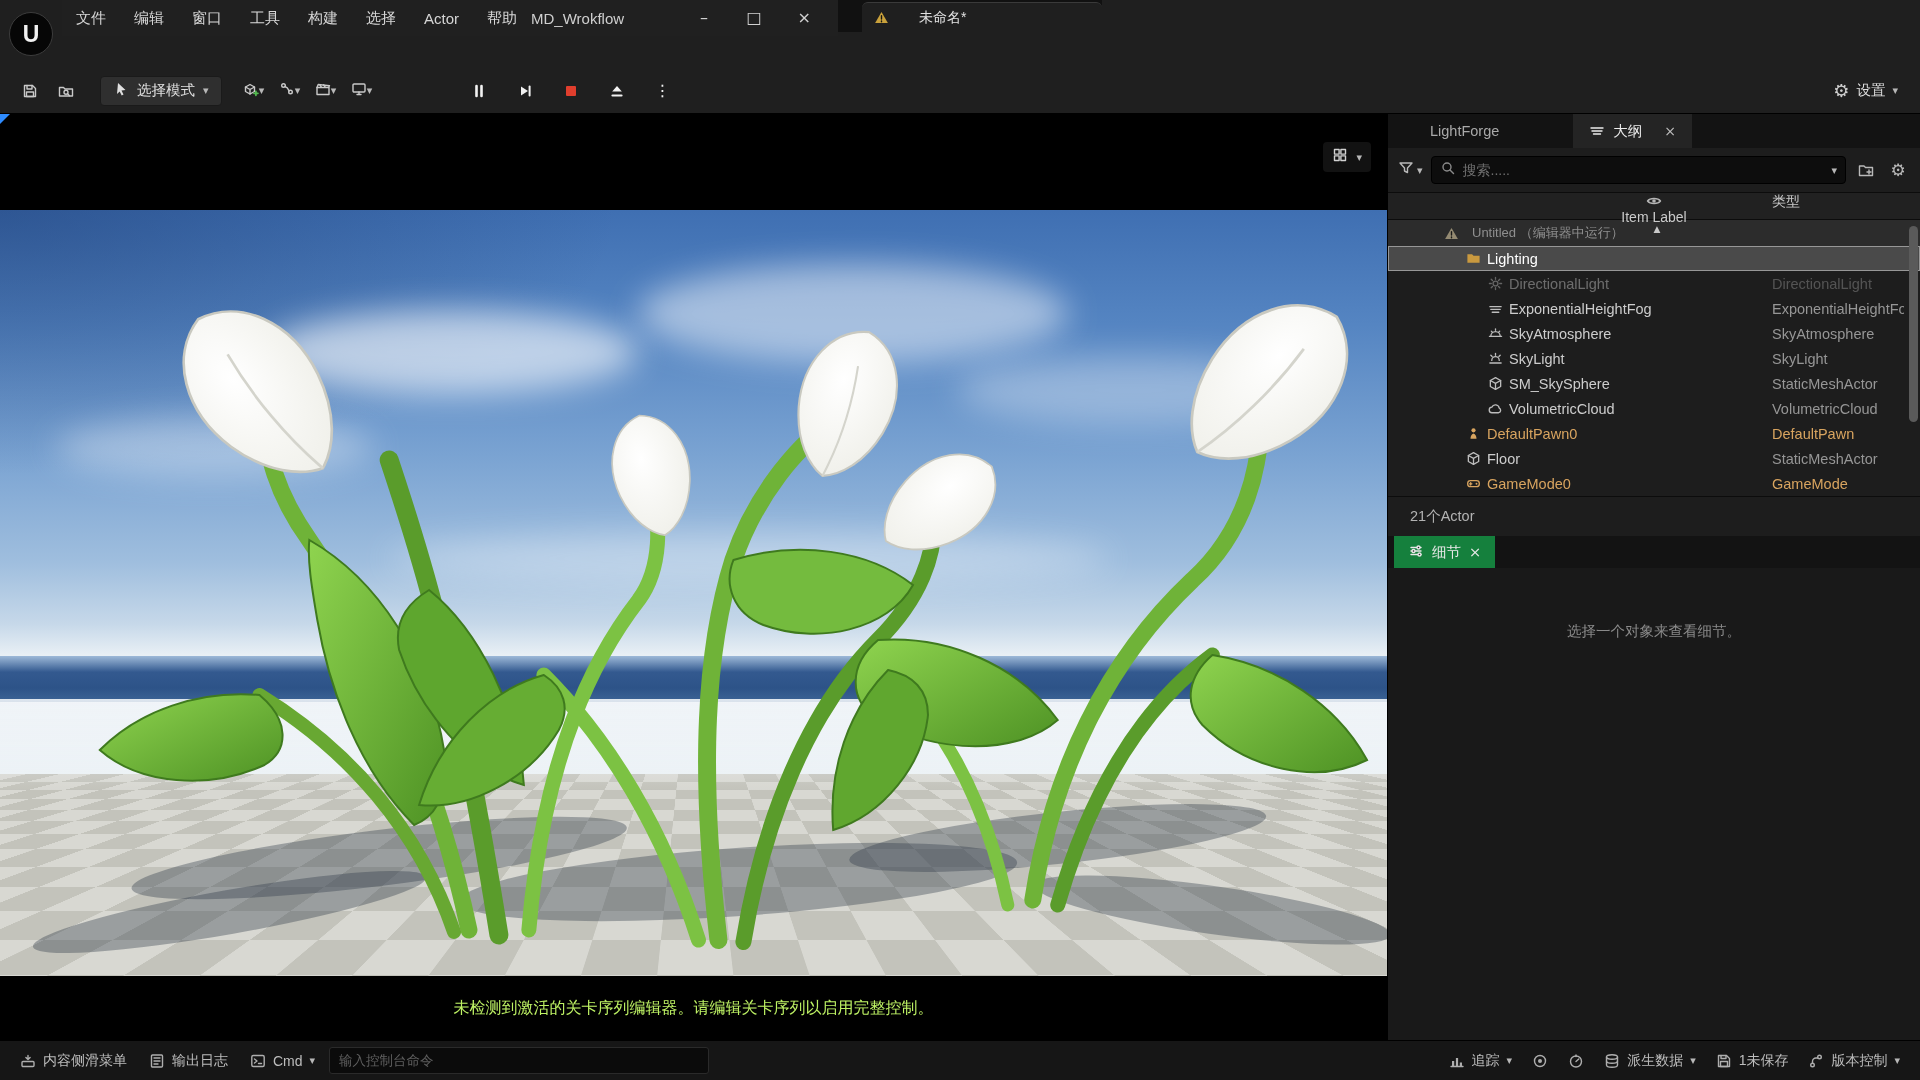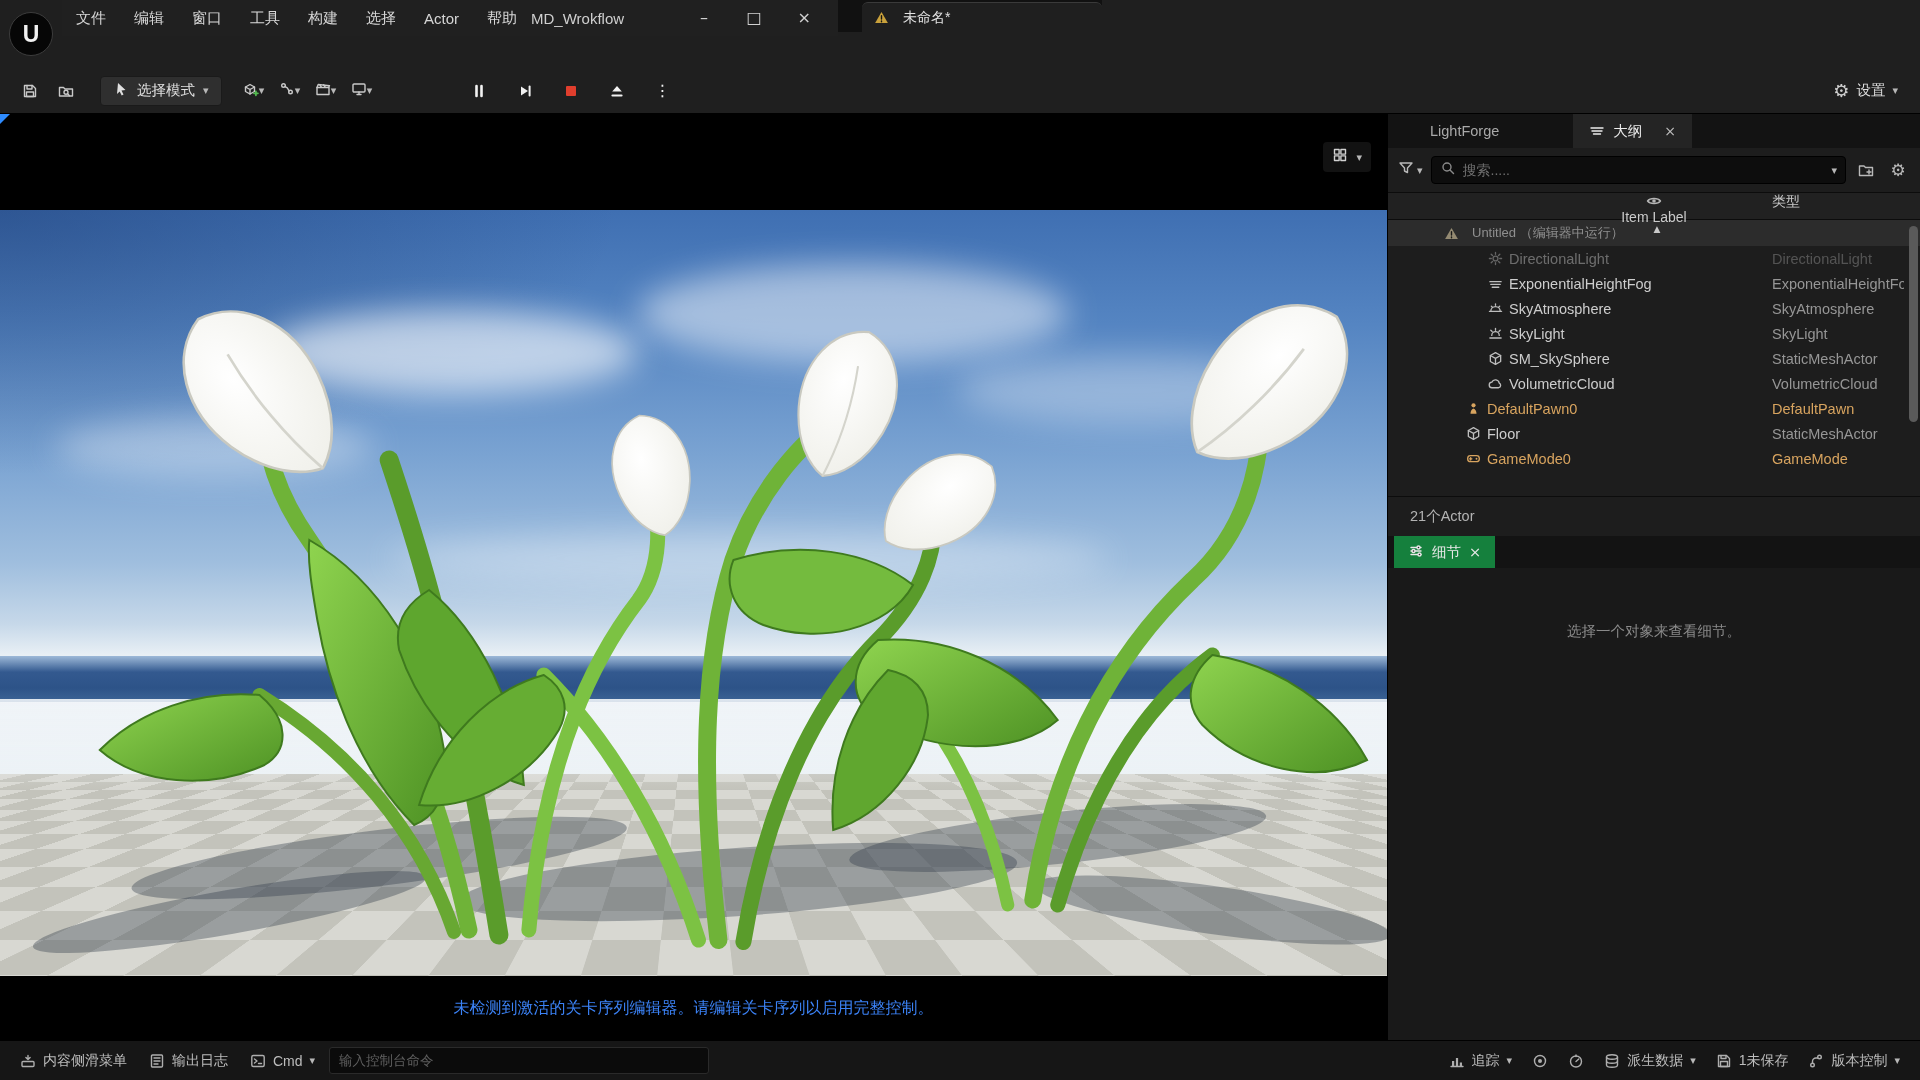--- a/index.html
+++ b/index.html
@@ -15,21 +15,21 @@
     display:flex;align-items:center;justify-content:center;color:#f2f2f2;font-size:23px;font-weight:bold;}
   .header-right{flex:1;display:flex;flex-direction:row;}
   .menurow{height:36px;display:flex;align-items:center;background:#202020;}
   .menus{display:flex;align-items:center;height:100%;}
   .menu-item{padding:0 14px;font-size:15px;color:#d6d6d6;height:100%;display:flex;align-items:center;cursor:default;}
   .wintitle{margin-left:auto;font-size:15px;color:#cfcfcf;padding-right:60px;}
   .winbtns{display:flex;align-items:center;gap:10px;padding-right:14px;}
   .winbtn{width:40px;height:30px;display:flex;align-items:center;justify-content:center;color:#d0d0d0;font-size:16px;}
   .tabrow{height:32px;background:#111;display:flex;align-items:flex-end;padding-left:24px;}
   .leveltab{height:30px;background:#1f1f1f;border-radius:6px 6px 0 0;display:flex;align-items:center;
-    gap:8px;padding:0 40px 0 12px;font-size:14px;color:#e2e2e2;min-width:240px;border-top:1px solid #3a3a3a;}
+    gap:24px;padding:0 40px 0 12px;font-size:14px;color:#e2e2e2;min-width:240px;border-top:1px solid #3a3a3a;}
 
   
   .toolbar{height:46px;background:#1f1f1f;display:flex;align-items:center;padding:0 14px;border-bottom:1px solid #000;}
   .tbtn{height:32px;min-width:32px;display:flex;align-items:center;justify-content:center;color:#c9c9c9;border-radius:4px;padding:0 4px;}
   .tb-group{display:flex;align-items:center;gap:4px;}
   .mode-btn{height:30px;background:#2f2f2f;border:1px solid #1a1a1a;border-radius:4px;display:flex;align-items:center;
     gap:8px;padding:0 12px;margin:0 16px 0 18px;font-size:14.5px;color:#e0e0e0;}
   .chev{font-size:11px;color:#b8b8b8;}
   .play-controls{display:flex;align-items:center;gap:16px;margin-left:86px;}
   .pc-btn{width:30px;height:30px;display:flex;align-items:center;justify-content:center;color:#f2f2f2;border-radius:4px;}
@@ -53,21 +53,21 @@
   .c4{left:69%;top:19%;width:25%;height:9%;opacity:.5;}
   .c5{left:28%;top:42%;width:52%;height:7%;opacity:.55;}
   .sea{position:absolute;left:0;right:0;top:58.2%;height:6%;background:linear-gradient(180deg,#9db9d8 0%,#33598f 35%,#2d5388 70%,#3c6496 100%);}
   .floor-wrap{position:absolute;left:0;right:0;top:63.8%;bottom:0;overflow:hidden;}
   .floor{position:absolute;bottom:-40px;left:-100%;width:300%;height:1100px;transform-origin:50% 100%;
     transform:perspective(560px) rotateX(55deg);
     background:repeating-conic-gradient(#d8d8d2 0% 25%,#c3c3bb 0% 50%);background-size:170px 170px;}
   .haze{position:absolute;left:0;right:0;top:63.8%;height:12%;background:linear-gradient(180deg,rgba(240,244,248,.9),rgba(240,244,248,0));}
   .flowers{position:absolute;inset:0;width:100%;height:100%;}
   .vp-bottomstrip{height:64px;display:flex;align-items:center;justify-content:center;background:#000;}
-  .seq-warning{font-size:16px;color:#3b82f6;}
+  .seq-warning{font-size:16px;color:#bef264;}
 
   
   .rightpanel{width:533px;background:#1d1d1d;border-left:1px solid #000;display:flex;flex-direction:column;position:relative;}
   .ptabs{height:34px;background:#131313;display:flex;align-items:stretch;padding-left:26px;}
   .ptab{display:flex;align-items:center;gap:8px;padding:0 16px;color:#a9a9a9;font-size:14.5px;}
   .ptab.active{background:#242424;color:#ececec;margin-left:58px;}
   .ptab .closex{color:#bdbdbd;font-size:14px;margin-left:14px;}
   .olbar{height:44px;display:flex;align-items:center;gap:8px;padding:0 10px;background:#1d1d1d;}
   .iconbtn{display:flex;align-items:center;justify-content:center;color:#b9b9b9;min-width:24px;height:28px;border-radius:3px;gap:3px;}
   .searchbox{flex:1;height:28px;background:#0d0d0d;border:1px solid #000;border-radius:4px;display:flex;align-items:center;padding:0 8px;gap:7px;color:#8a8a8a;}
@@ -387,20 +387,29 @@
         <span class="olicon">
             <svg width="16" height="16" viewBox="0 0 16 16" fill="none" stroke="currentColor" stroke-width="1.4" stroke-linecap="round" stroke-linejoin="round">
               <path d="M8 2L14.8 13.8H1.2z" fill="#c9a13b" stroke="none"></path>
               <path d="M8 6.2v3.4M8 11.6v1" stroke="#141414" stroke-width="1.5"></path>
             </svg>
           </span>
         <span>Untitled （编辑器中运行）</span>
       </div>
 
       <div class="olrows">
+          <div class="olrow selected" style="--ind: 78px;">
+            <span class="olicon">
+              <svg width="16" height="16" viewBox="0 0 16 16" fill="none" stroke="currentColor" stroke-width="1.4" stroke-linecap="round" stroke-linejoin="round">
+                <path d="M1.5 3.5h5L8 5h6.5v7.5h-13z" fill="#c9993f" stroke="none"></path>
+              </svg>
+            </span>
+            <span class="ollabel">Lighting</span>
+            <span class="oltype"></span>
+          </div>
           <div class="olrow faded" style="--ind: 100px;">
             <span class="olicon">
               <svg width="16" height="16" viewBox="0 0 16 16" fill="none" stroke="currentColor" stroke-width="1.4" stroke-linecap="round" stroke-linejoin="round">
                 <circle cx="8" cy="8" r="2.6"></circle>
                 <path d="M8 1.5v2M8 12.5v2M1.5 8h2M12.5 8h2M3.4 3.4l1.4 1.4M11.2 11.2l1.4 1.4M12.6 3.4l-1.4 1.4M4.8 11.2l-1.4 1.4"></path>
               </svg>
             </span>
             <span class="ollabel">DirectionalLight</span>
             <span class="oltype">DirectionalLight</span>
           </div>

